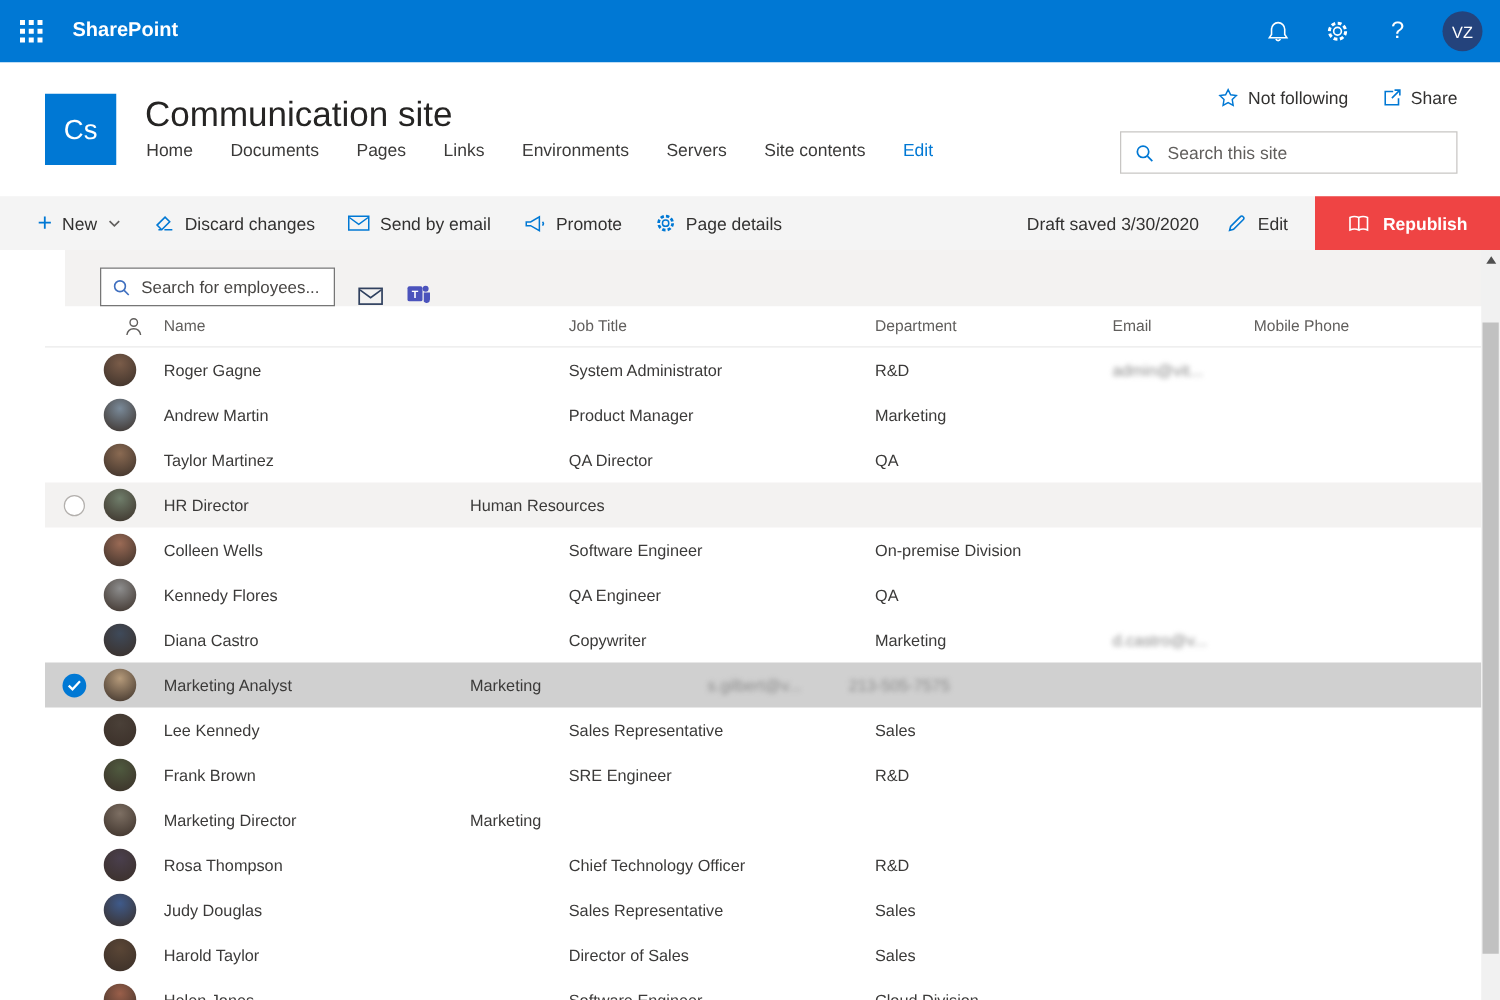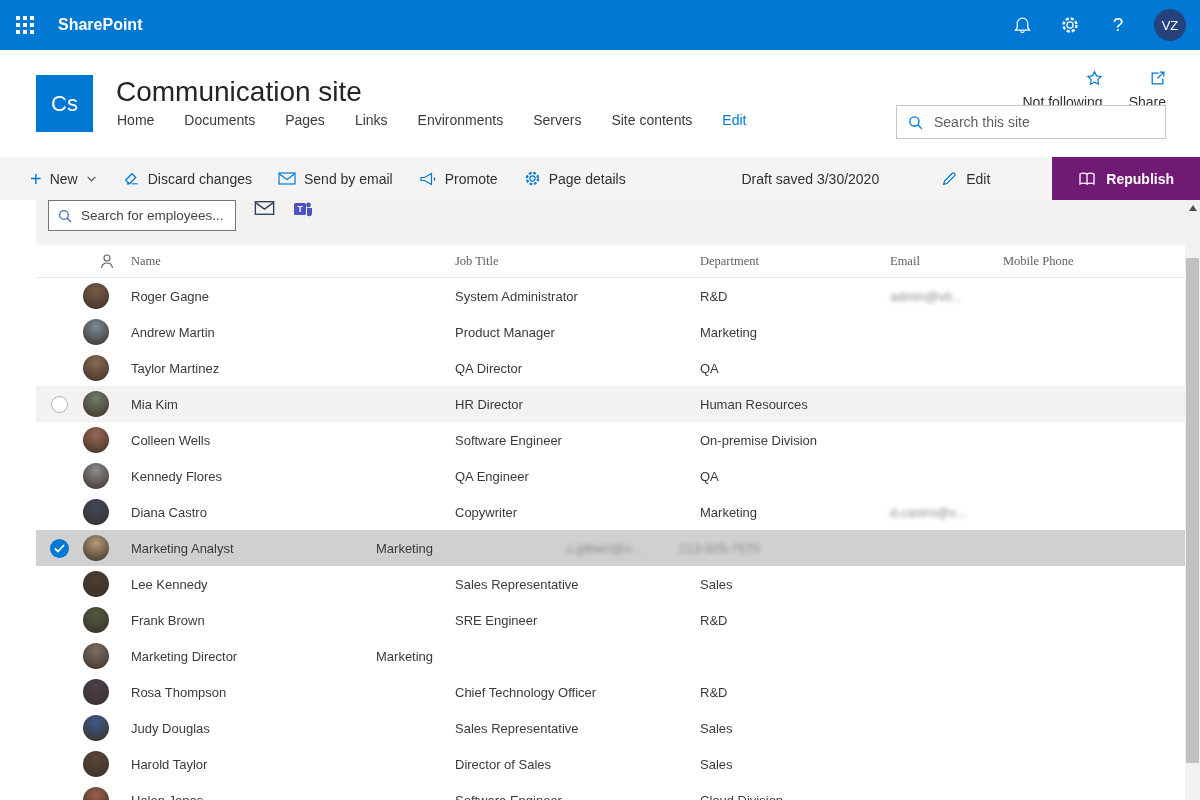--- a/index.html
+++ b/index.html
@@ -22,64 +22,64 @@
 
   
   .siteheader { position:absolute; left:0; top:50px; width:1200px; height:107px; background:#fff; }
   .site-logo { position:absolute; left:36px; top:25px; width:57px; height:57px; background:#0078d4;
                color:#fff; font-size:22px; display:flex; align-items:center; justify-content:center; cursor:pointer; }
   .site-title { position:absolute; left:116px; top:26px; font-size:28px; font-weight:300; color:#252423; }
   .site-nav { position:absolute; left:117px; top:62px; display:flex; gap:30px; font-size:14px; color:#3b3a39; }
   .site-nav span { cursor:pointer; }
   .site-nav .accent { color:#0078d4; }
   .follow-area { position:absolute; right:34px; top:20px; display:flex; gap:26px; align-items:center; font-size:14px; }
-  .follow-btn, .share-btn { display:flex; gap:7px; align-items:flex-end; cursor:pointer; color:#323130;flex-direction:column; }
+  .follow-btn, .share-btn { display:flex; gap:7px; align-items:flex-start; cursor:pointer; color:#323130; }
   .site-search { position:absolute; left:896px; top:55px; width:270px; height:32px; border:1px solid #c8c6c4;
                  background:#fff; display:flex; align-items:center; padding:16px 10px; gap:10px; }
   .site-search input { border:none; outline:none; font-size:14px; color:#323130; width:100%;
                        font-family:"Liberation Sans", sans-serif; background:transparent; }
   .site-search input::placeholder { color:#605e5c; }
 
   
   .cmdbar { position:absolute; left:0; top:157px; width:1200px; height:43px; background:#f4f4f4;
             display:flex; align-items:center; font-size:14px; color:#323130; }
   .cmd-item { display:flex; align-items:center; gap:8px; margin-left:26px; cursor:pointer; white-space:nowrap; }
   .cmd-item:first-child { margin-left:30px; }
   .cmd-plus { color:#0078d4; font-size:20px; font-weight:300; line-height:1; }
-  .cmd-right { margin-left:auto; display:flex; align-items:center; height:100%;gap:40px; }
+  .cmd-right { margin-left:auto; display:flex; align-items:center; height:100%; }
   .draft-status { color:#323130; margin-right:22px; }
   .cmd-edit { display:flex; align-items:center; gap:8px; cursor:pointer; margin-right:22px; }
-  .republish-btn { height:43px; background:#701a75; color:#fff; border:none; display:flex; align-items:center;
+  .republish-btn { height:43px; background:#ef4444; color:#fff; border:none; display:flex; align-items:center;
                    gap:10px; padding:0 26px; font-size:14px; font-weight:bold; cursor:pointer;
                    font-family:"Liberation Sans", sans-serif; }
 
   
   .content { position:absolute; left:0; top:200px; width:1200px; height:600px; background:#fff; }
-  .wp-toolbar { position:absolute; left:36px; top:0; width:1149px; height:45px; background:#f3f2f1;
-                display:flex; align-items:flex-start; }
+  .wp-toolbar { position:absolute; left:52px; top:0; width:1149px; height:45px; background:#f3f2f1;
+                display:flex; align-items:flex-end;padding-left:16px; }
   .emp-search { width:188px; height:31px; margin-left:12px; background:#fff; border:1px solid #767676;
                 display:flex; align-items:center; padding:0 8px; gap:8px; }
   .emp-search input { border:none; outline:none; width:100%; font-size:13.5px; color:#323130;
                       background:transparent; font-family:"Liberation Sans", sans-serif; }
   .emp-search input::placeholder { color:#484644; }
   .tb-ic { margin-left:18px; cursor:pointer; display:flex; align-items:center; }
 
   
   .grid { position:absolute; left:36px; top:45px; width:1149px; }
   .cols { display:flex; align-items:center; }
   .c-sel   { width:47px;  display:flex; justify-content:center; }
   .c-av    { width:48px;  display:flex; }
   .c-name  { width:324px; }
   .c-job   { width:245px; }
   .c-dept  { width:190px; }
   .c-email { width:113px; }
   .c-phone { flex:1; }
   .ghead { height:33px; font-size:12.5px; color:#605e5c; border-bottom:1px solid #eaeaea; }
   .ghead .c-av { justify-content:flex-start; padding-left:16px; }
-  .ghead span { cursor:pointer;font-family:Liberation Serif, serif; }
+  .ghead span { cursor:pointer; }
   .row { height:36px; font-size:13px; color:#3b3a39; cursor:pointer; }
   .row.hover { background:#f3f2f1; }
   .row.selected { background:#d0d0d0; }
   .avatar { width:26px; height:26px; border-radius:50%; }
   .cb-empty { display:none; width:17px; height:17px; border-radius:50%; background:#fff; border:1px solid #b3b0ad; }
   .cb-check { display:none; width:19px; height:19px; border-radius:50%; background:#0078d4;
               align-items:center; justify-content:center; }
   .row.hover .cb-empty { display:block; }
   .row.selected .cb-check { display:flex; }
   .blur { filter:blur(2px); color:#8c8c8c; }
@@ -335,21 +335,20 @@
   </div>
 
   <div class="cols row hover">
     <div class="c-sel">
       <span class="cb-empty"></span>
 
     </div>
     <div class="c-av">
               <span class="avatar" style="background: radial-gradient(circle at 50% 30%, rgb(111, 125, 106) 0%, rgb(58, 47, 40) 100%);"></span>
             </div>
-    <div class="c-name"><span class="f-name">Mia Kim</span></div>
     <div class="c-job"><span class="f-job">HR Director</span></div>
     <div class="c-dept"><span class="f-dept">Human Resources</span></div>
     <div class="c-email"><span class="f-email"></span></div>
     <div class="c-phone"><span class="f-phone"></span></div>
   </div>
 
   <div class="cols row">
     <div class="c-sel">
       
       

